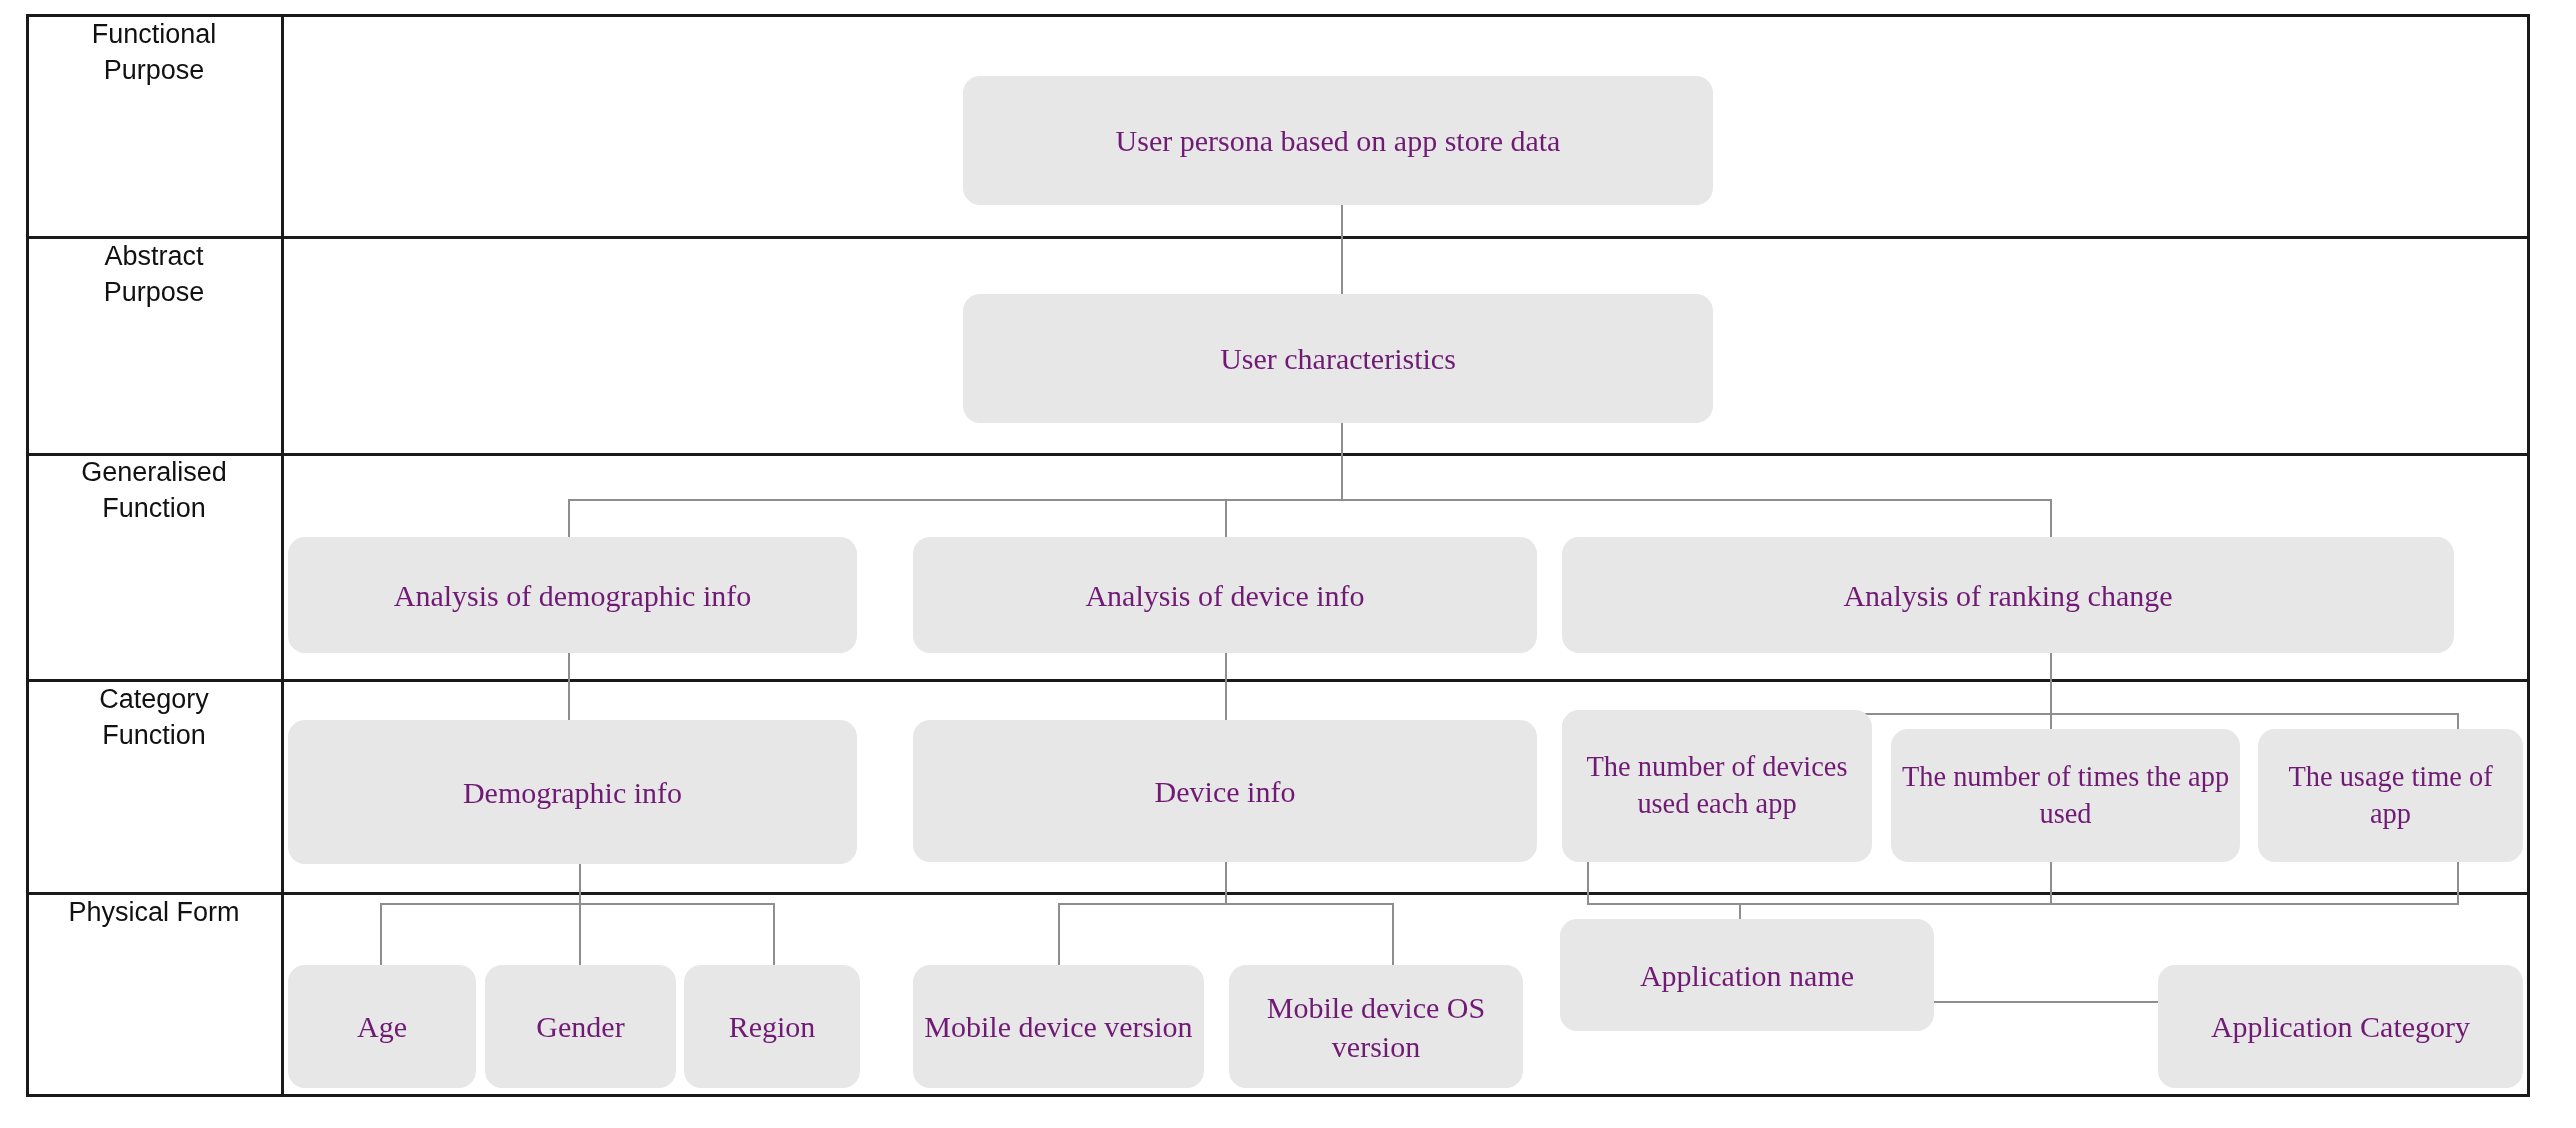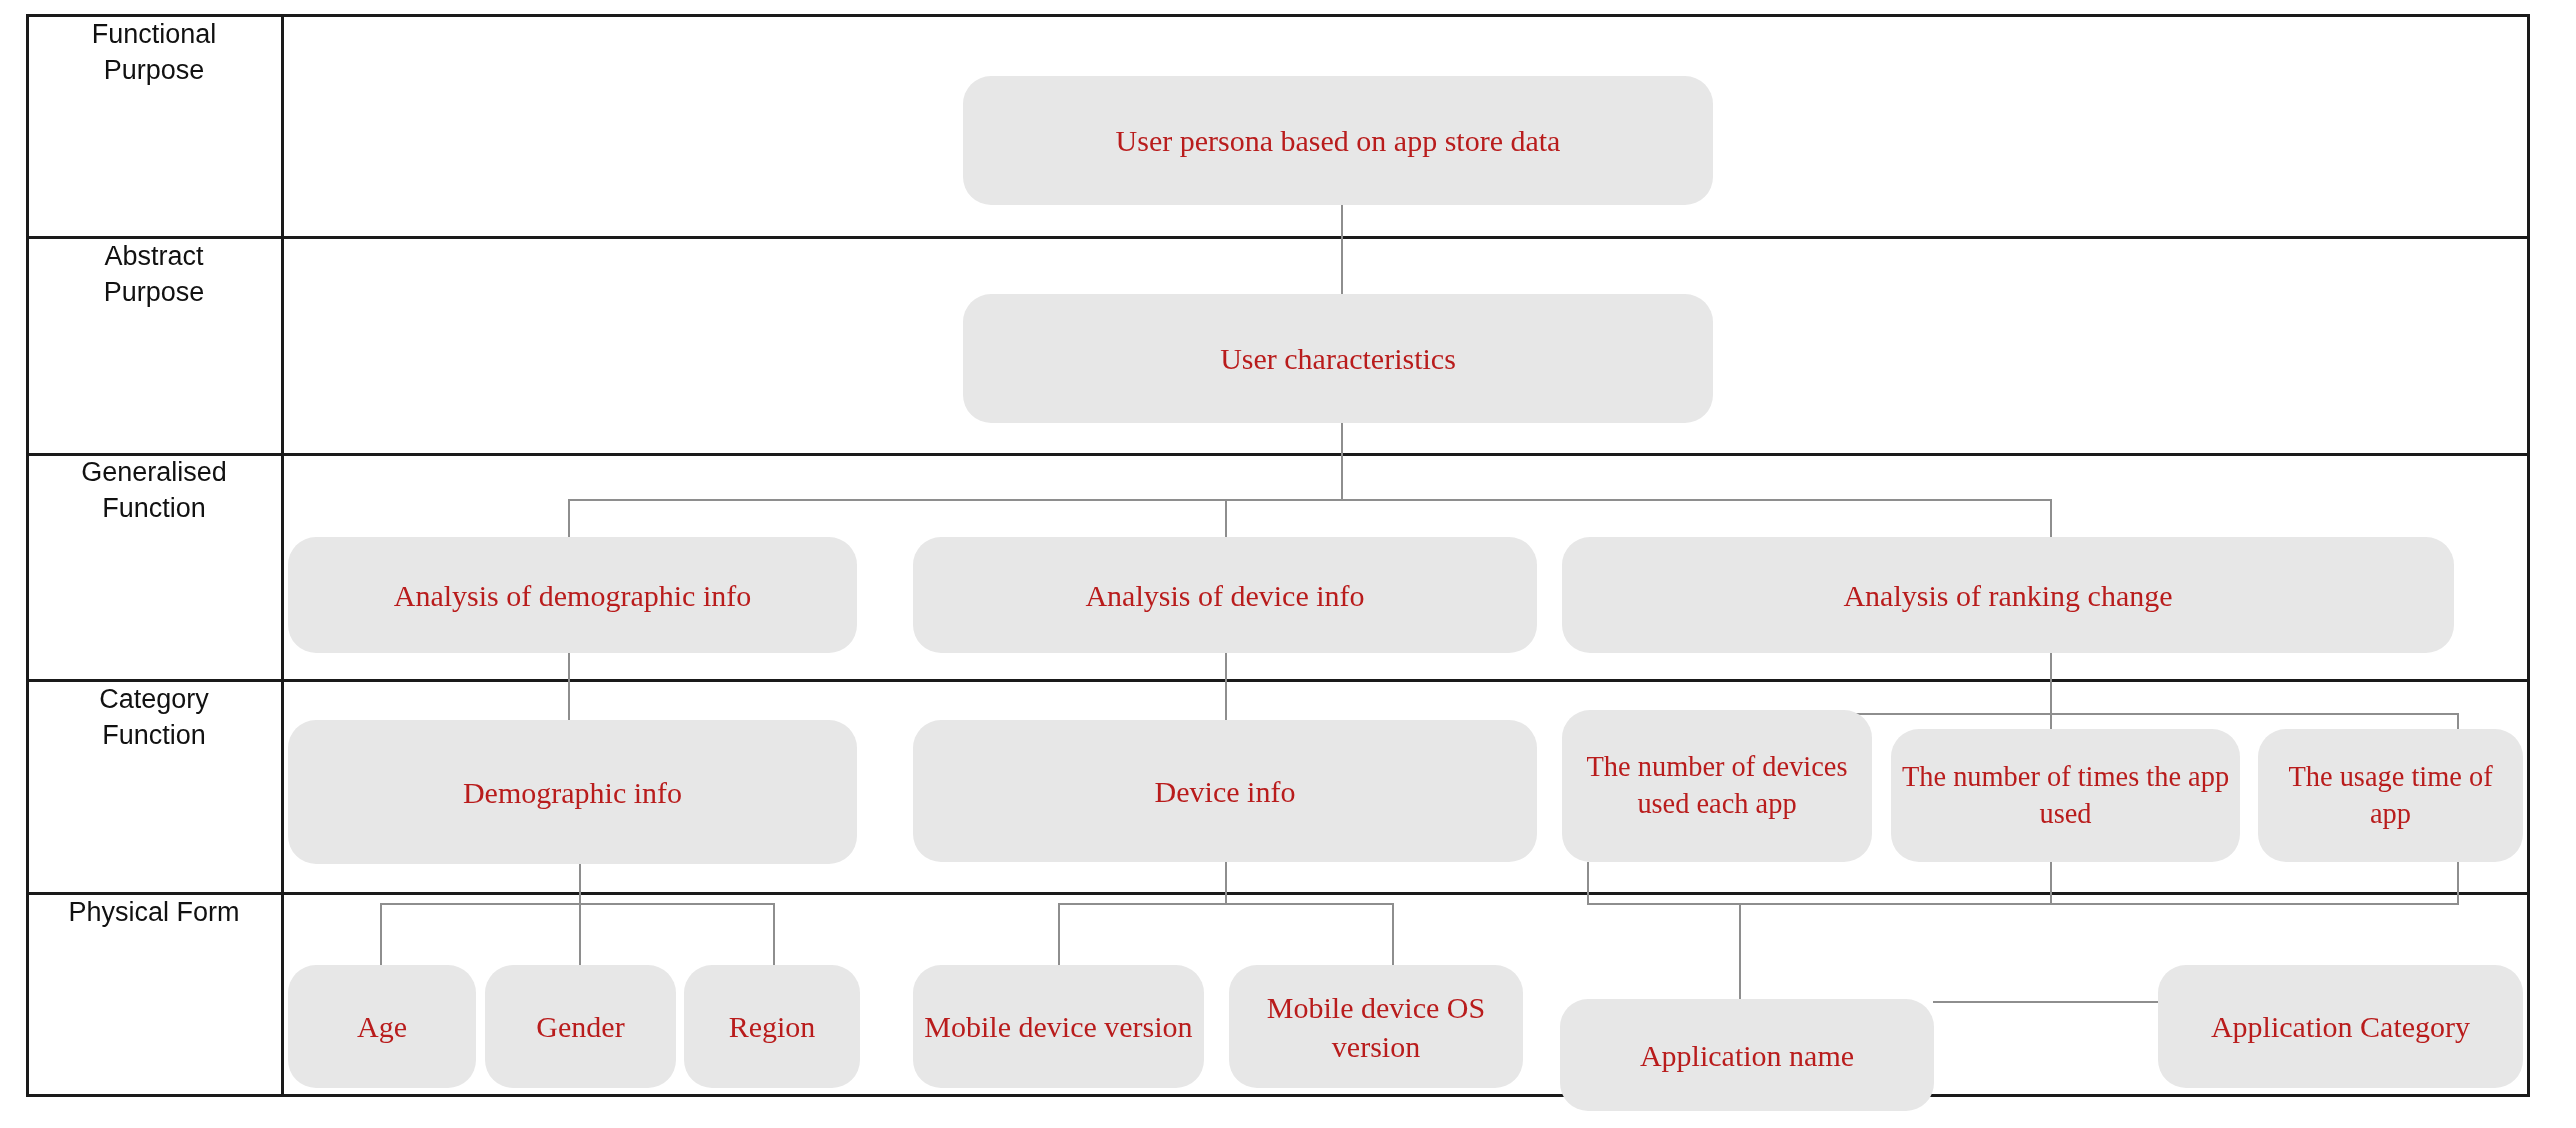--- a/index.html
+++ b/index.html
@@ -12,24 +12,24 @@
   .rowline{position:absolute;left:26px;width:2504px;height:2.6px;background:#1a1a1a;}
   .coldiv{position:absolute;left:281px;top:14.2px;width:2.6px;height:1083px;background:#1a1a1a;}
 
   
   .rowlabel{position:absolute;left:29px;width:250px;
             display:flex;justify-content:center;
             text-align:center;font-size:27px;line-height:1.32;color:#111;
             font-family:"Liberation Sans",sans-serif;font-weight:400;}
 
   
-  .node{position:absolute;background:#e7e7e7;border-radius:28px;
+  .node{position:absolute;background:#e7e7e7;border-radius:17px;
         display:flex;align-items:center;justify-content:center;text-align:center;
         font-family:"Liberation Serif",serif;font-size:30px;line-height:1.30;
-        color:#b91c1c;box-sizing:border-box;padding:2.6px 6.5px;}
+        color:#701a75;box-sizing:border-box;padding:2.6px 6.5px;}
   .node.small{font-size:28.4px;}
 
   
   .h{position:absolute;height:1.9px;background:#8e8e8e;}
   .v{position:absolute;width:1.9px;background:#8e8e8e;}
 </style>
 </head>
 <body>
 
 <div id="stage">
@@ -139,21 +139,21 @@
   </div>
   <div class="node" style="left:684px;top:965px;width:176px;height:123px">
     <span>Region</span>
   </div>
   <div class="node" style="left:913px;top:965px;width:291px;height:123px">
     <span>Mobile device version</span>
   </div>
   <div class="node" style="left:1229px;top:965px;width:294px;height:123px">
     <span>Mobile device OS version</span>
   </div>
-  <div class="node" style="left:1560px;top:999px;width:374px;height:112px">
+  <div class="node" style="left:1560px;top:919px;width:374px;height:112px">
     <span>Application name</span>
   </div>
   <div class="node" style="left:2158px;top:965px;width:365px;height:123px">
     <span>Application Category</span>
   </div>
 
 </div>
 
 
 </body></html>

